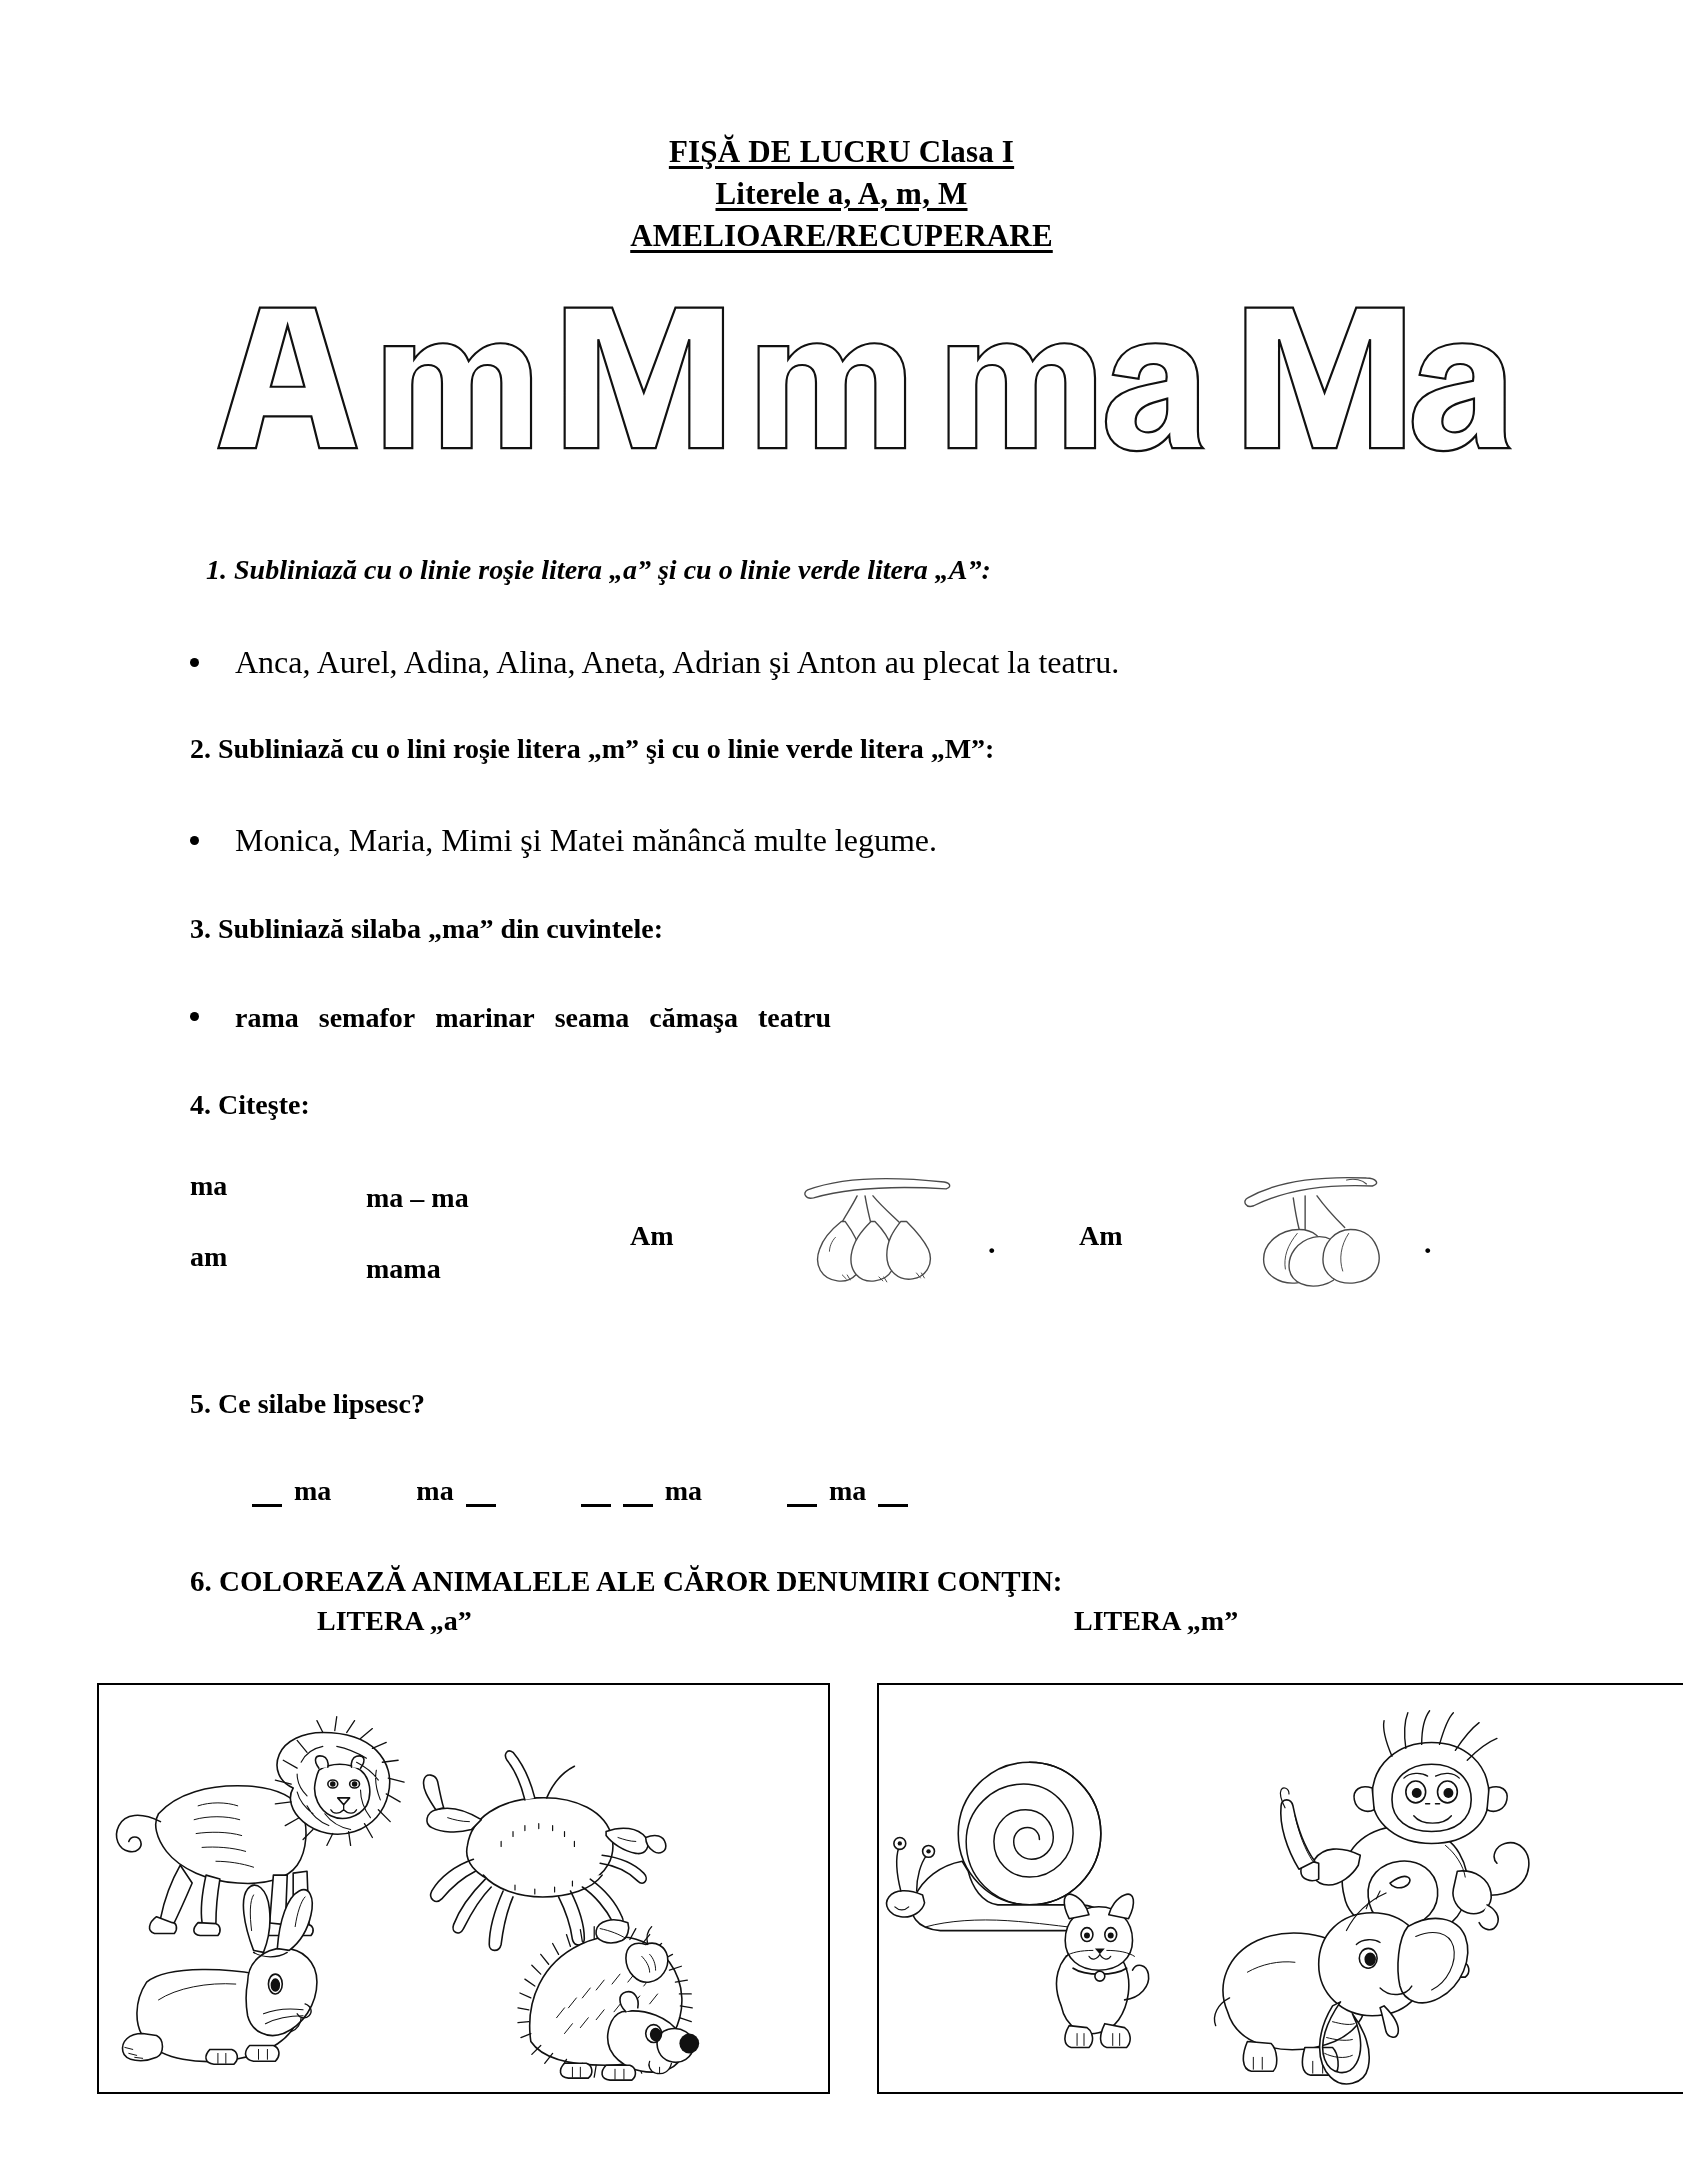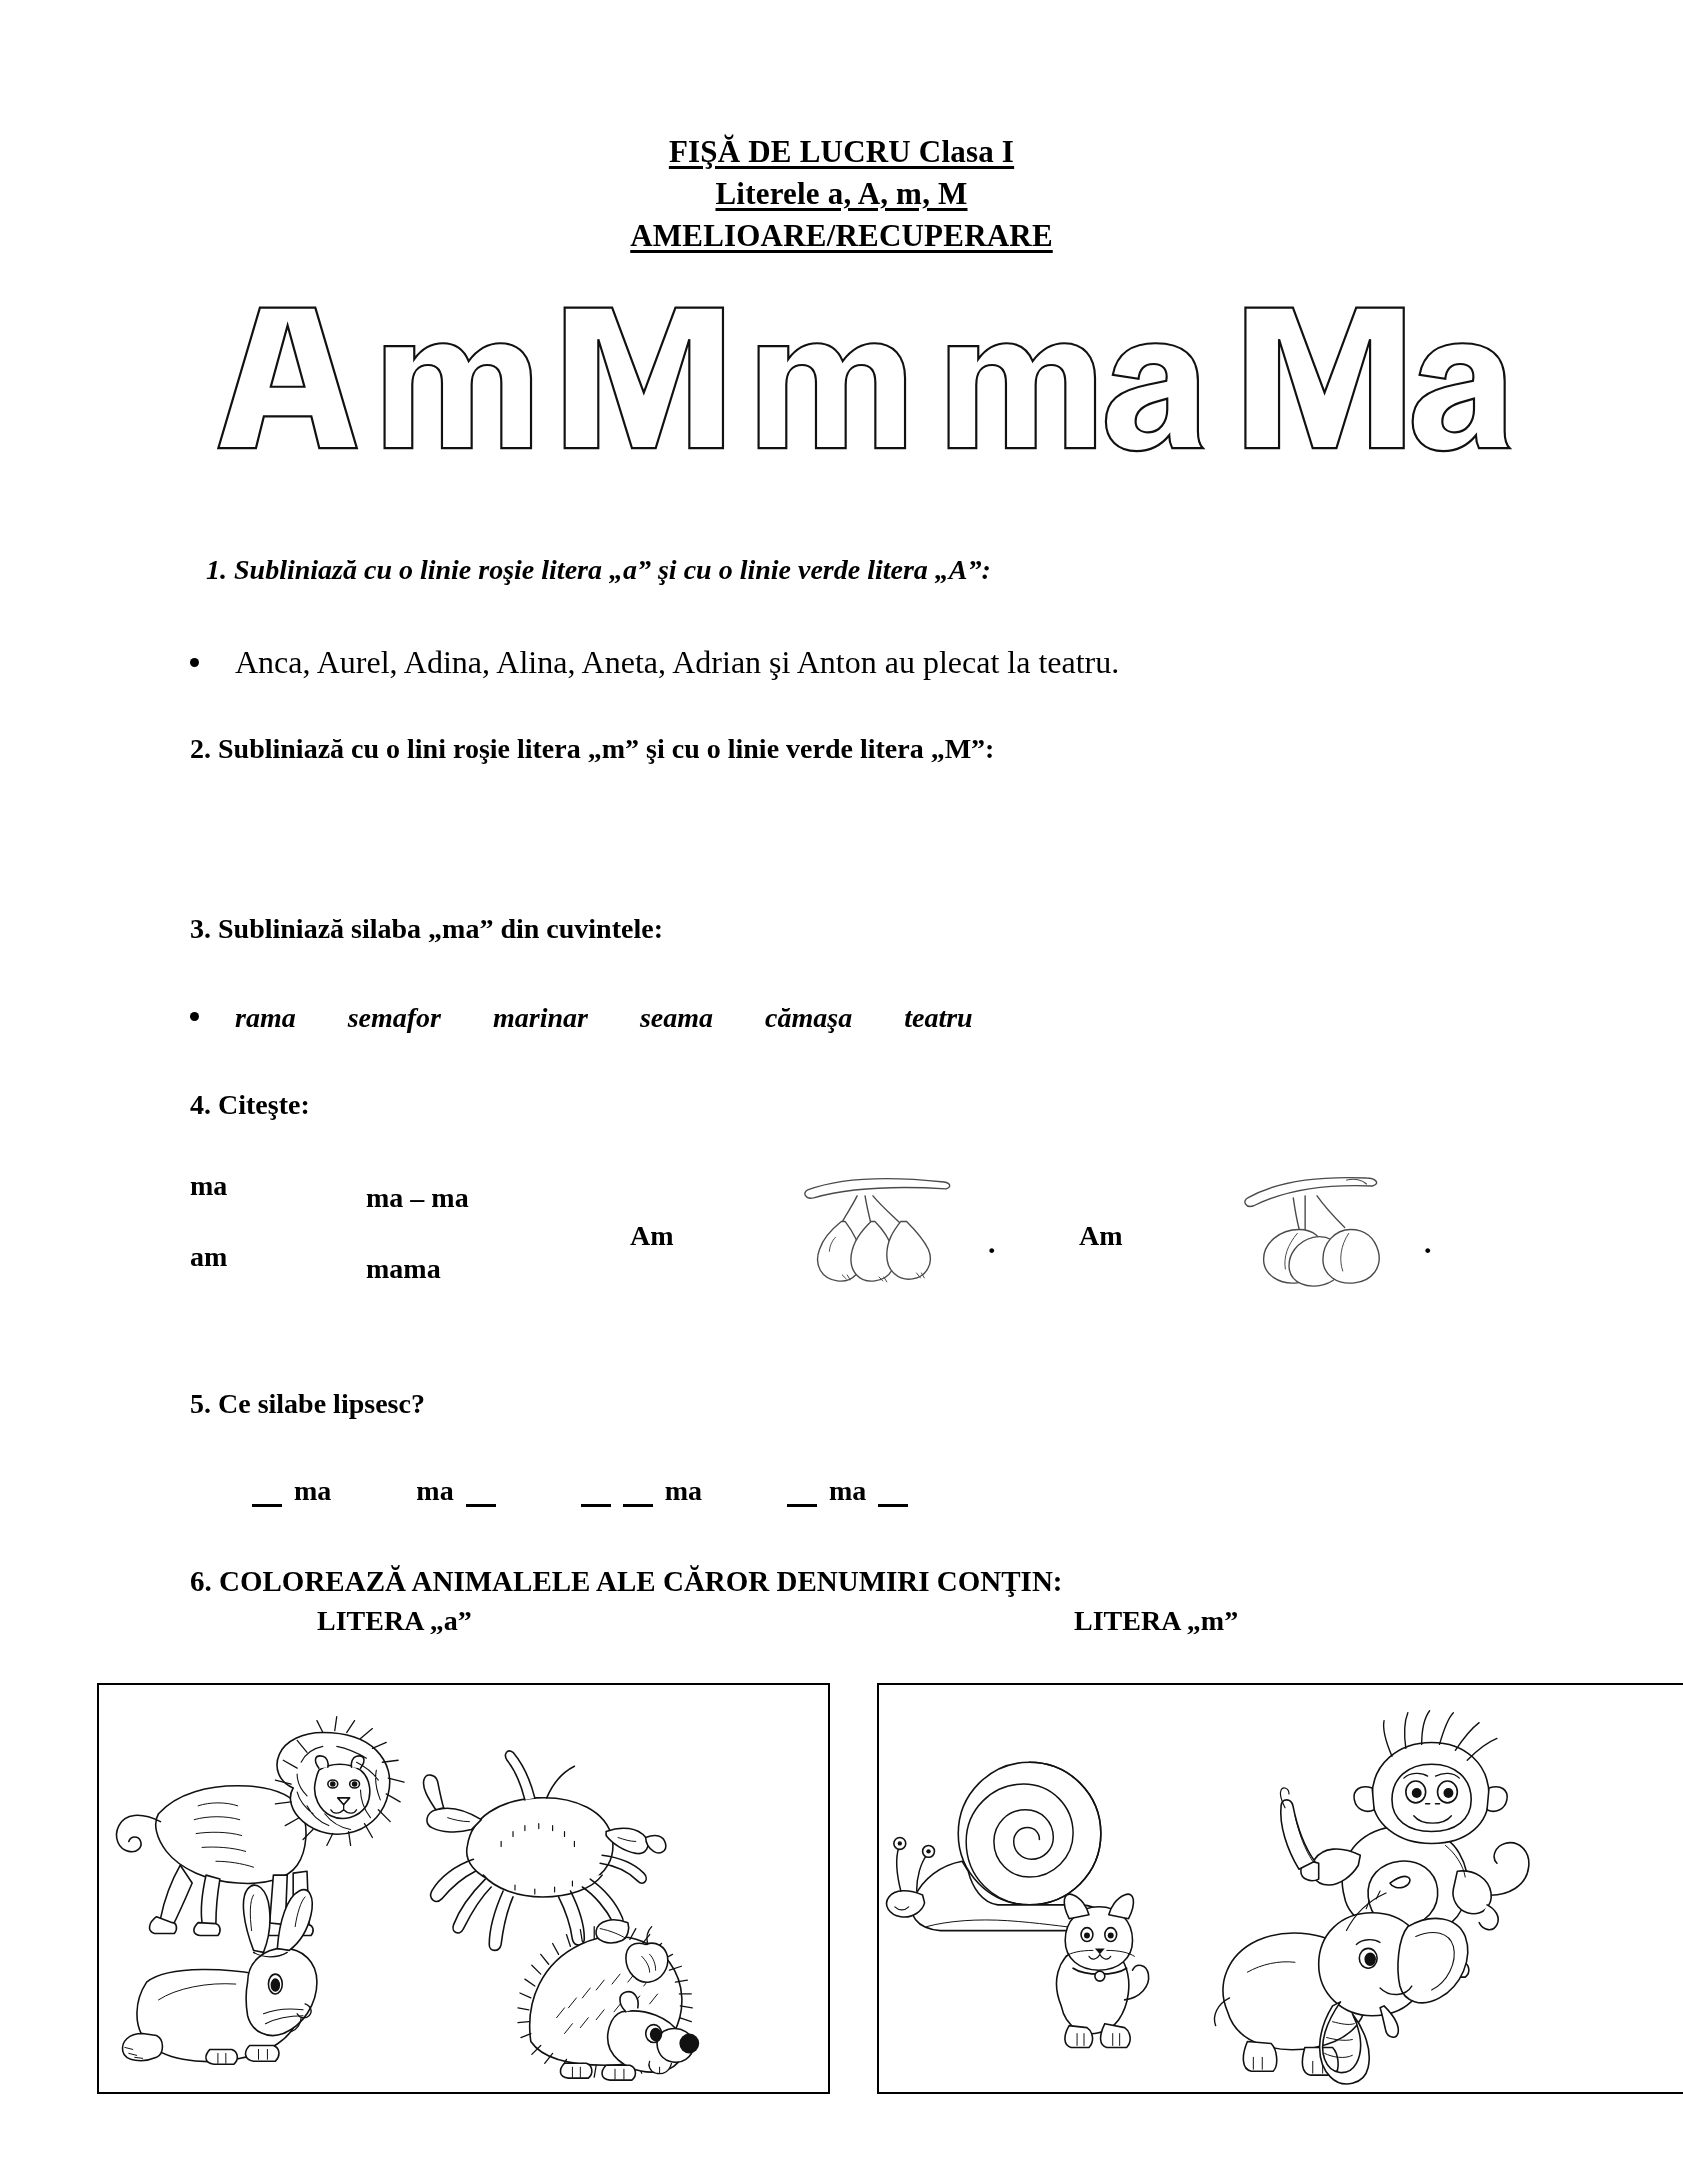--- a/index.html
+++ b/index.html
@@ -77,24 +77,23 @@
     position: relative;
     top: -6px;
   }
   .bullet-text {
     font-size: 32px;
     line-height: 36px;
   }
 
   .word-list {
     display: flex;
-    gap: 52px;
+    gap: 20px;
     font-weight: bold;
     font-size: 28px;
-    font-style: italic;
   }
 
   
   .read-col {
     position: absolute;
     font-weight: bold;
     font-size: 28px;
     line-height: 36px;
   }
   .read-row {
@@ -215,20 +214,24 @@
 
   <div class="ex" style="left:206px; top:552px;font-style:italic;">1. Subliniază cu o linie roşie litera „a” şi cu o linie verde litera   „A”:</div>
 
   <div class="bullet-row" style="left:190px; top:644px;">
     <span class="bullet-dot"></span>
     <span class="bullet-text">Anca, Aurel, Adina, Alina, Aneta, Adrian şi Anton au plecat la teatru.</span>
   </div>
 
   <div class="ex" style="left:190px; top:731px;">2. Subliniază cu o lini roşie litera „m” şi cu o linie verde litera „M”:</div>
 
+  <div class="bullet-row" style="left:190px; top:822px;">
+    <span class="bullet-dot"></span>
+    <span class="bullet-text">Monica, Maria, Mimi şi Matei mănâncă multe legume.</span>
+  </div>
 
   <div class="ex" style="left:190px; top:911px;">3. Subliniază silaba „ma” din cuvintele:</div>
 
   <div class="bullet-row" style="left:190px; top:1002px;">
     <span class="bullet-dot"></span>
     <span class="word-list">
       <span>rama</span>
       <span>semafor</span>
       <span>marinar</span>
       <span>seama</span>

